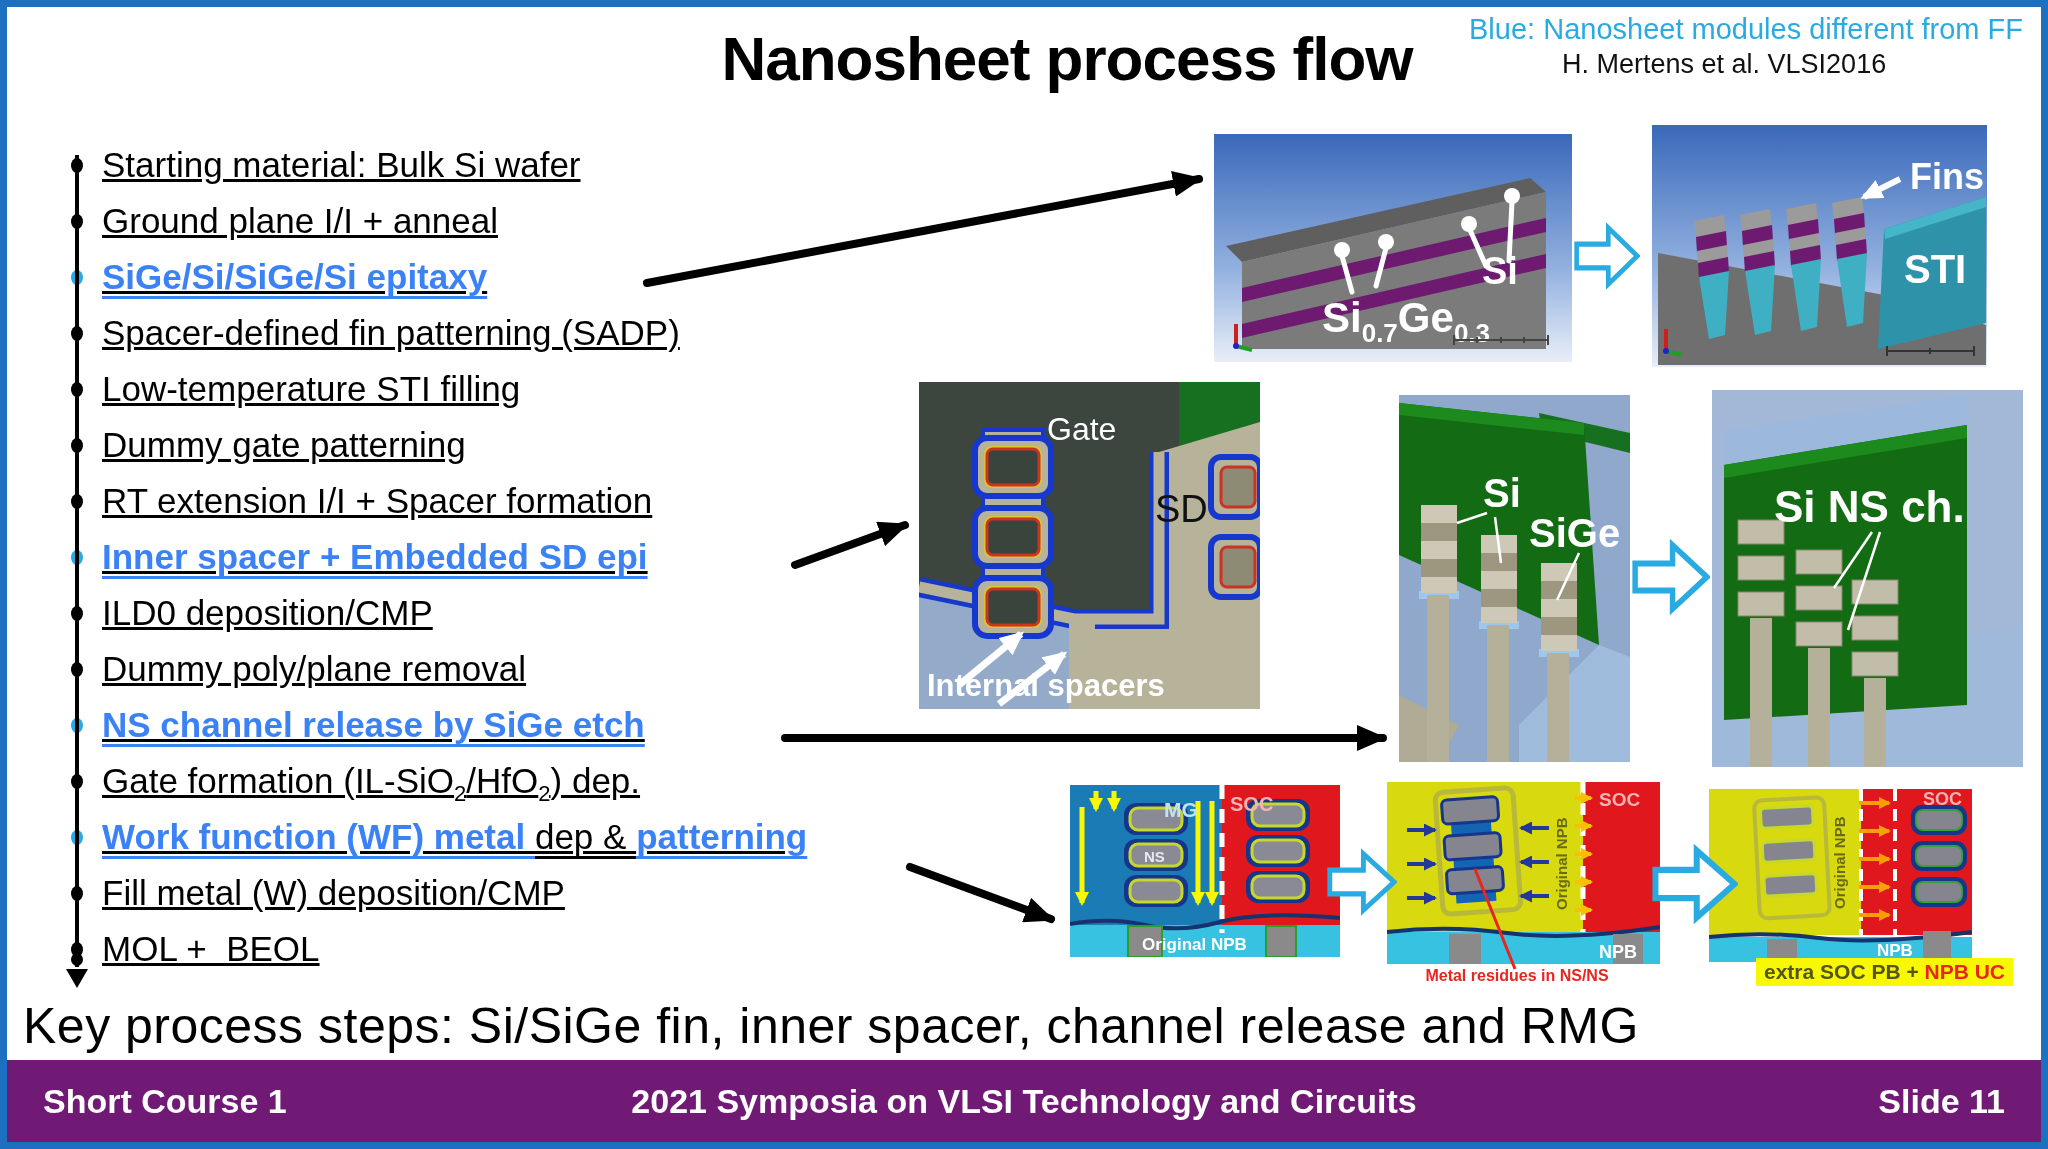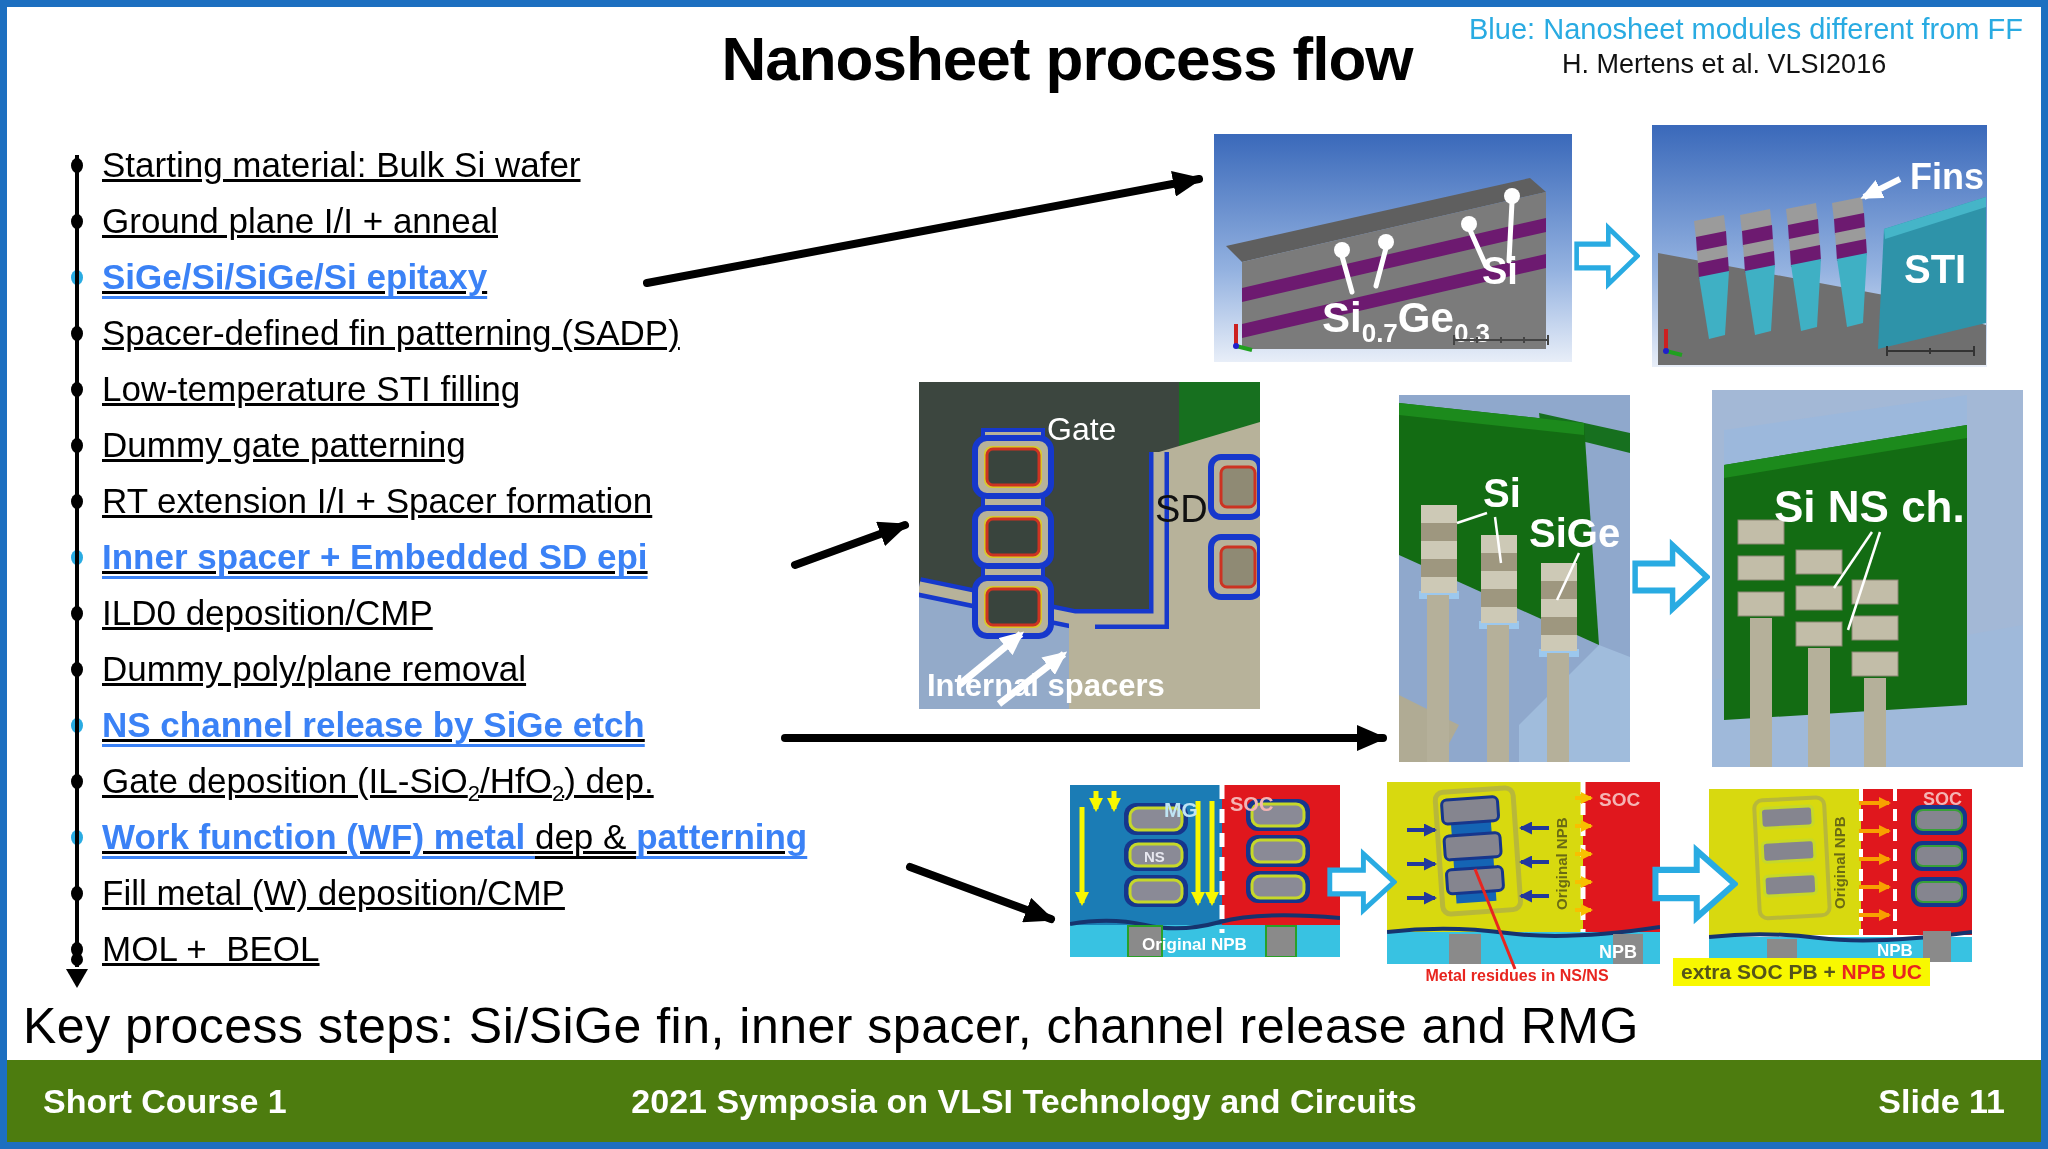--- a/index.html
+++ b/index.html
@@ -27,28 +27,28 @@
   .timeline-dot-extra{position:absolute;left:64px;top:946px;width:12px;height:13px;border-radius:50%;background:#000;}
   .timeline-arrow{position:absolute;left:59px;top:962px;width:0;height:0;
     border-left:11px solid transparent;border-right:11px solid transparent;border-top:19px solid #000;}
 
   .fig{position:absolute;}
   .fig text{font-family:"Liberation Sans",sans-serif;}
   .blk{position:absolute;}
 
   .caption-red{position:absolute;left:1385px;top:960px;width:250px;text-align:center;
     font-size:16px;font-weight:bold;color:#e8251f;}
-  .caption-hl{position:absolute;left:1666px;top:951px;background:#f8f800;padding:2px 8px;
+  .caption-hl{position:absolute;left:1749px;top:951px;background:#f8f800;padding:2px 8px;
     font-size:21px;font-weight:bold;}
   .caption-hl .c1{color:#55551a;}
   .caption-hl .c2{color:#e8251f;}
 
   .key-line{position:absolute;left:16px;top:990px;font-size:50px;color:#000;letter-spacing:0.5px;white-space:pre;}
 
-  .footer{position:absolute;left:0;right:0;bottom:0;height:82px;background:#4d7c0f;color:#fff;
+  .footer{position:absolute;left:0;right:0;bottom:0;height:82px;background:#701a75;color:#fff;
     font-weight:bold;font-size:34px;}
   .footer span{position:absolute;line-height:82px;}
   .f-left{left:36px;}
   .f-center{left:0;right:0;text-align:center;}
   .f-right{right:36px;}
   #connector-layer{position:absolute;left:0;top:0;pointer-events:none;}
 </style>
 </head>
 <body>
 
@@ -98,21 +98,21 @@
       <div class="step" style="top: 634px;">
         <span class="bullet"></span>
         <span class="step-text"><span class="seg">Dummy poly/plane removal</span></span>
       </div>
       <div class="step" style="top: 690px;">
         <span class="bullet accent"></span>
         <span class="step-text"><span class="seg accent bold underline">NS channel release by SiGe etch</span></span>
       </div>
       <div class="step" style="top: 746px;">
         <span class="bullet"></span>
-        <span class="step-text"><span class="seg">Gate deposition (IL-SiO</span><span class="seg sub">2</span><span class="seg">/HfO</span><span class="seg sub">2</span><span class="seg">) dep.</span></span>
+        <span class="step-text"><span class="seg">Gate formation (IL-SiO</span><span class="seg sub">2</span><span class="seg">/HfO</span><span class="seg sub">2</span><span class="seg">) dep.</span></span>
       </div>
       <div class="step" style="top: 802px;">
         <span class="bullet accent"></span>
         <span class="step-text"><span class="seg accent bold underline">Work function (WF) metal </span><span class="seg underline">dep &amp; </span><span class="seg accent bold underline">patterning</span></span>
       </div>
       <div class="step" style="top: 858px;">
         <span class="bullet"></span>
         <span class="step-text"><span class="seg">Fill metal (W) deposition/CMP</span></span>
       </div>
       <div class="step" style="top: 914px;">

